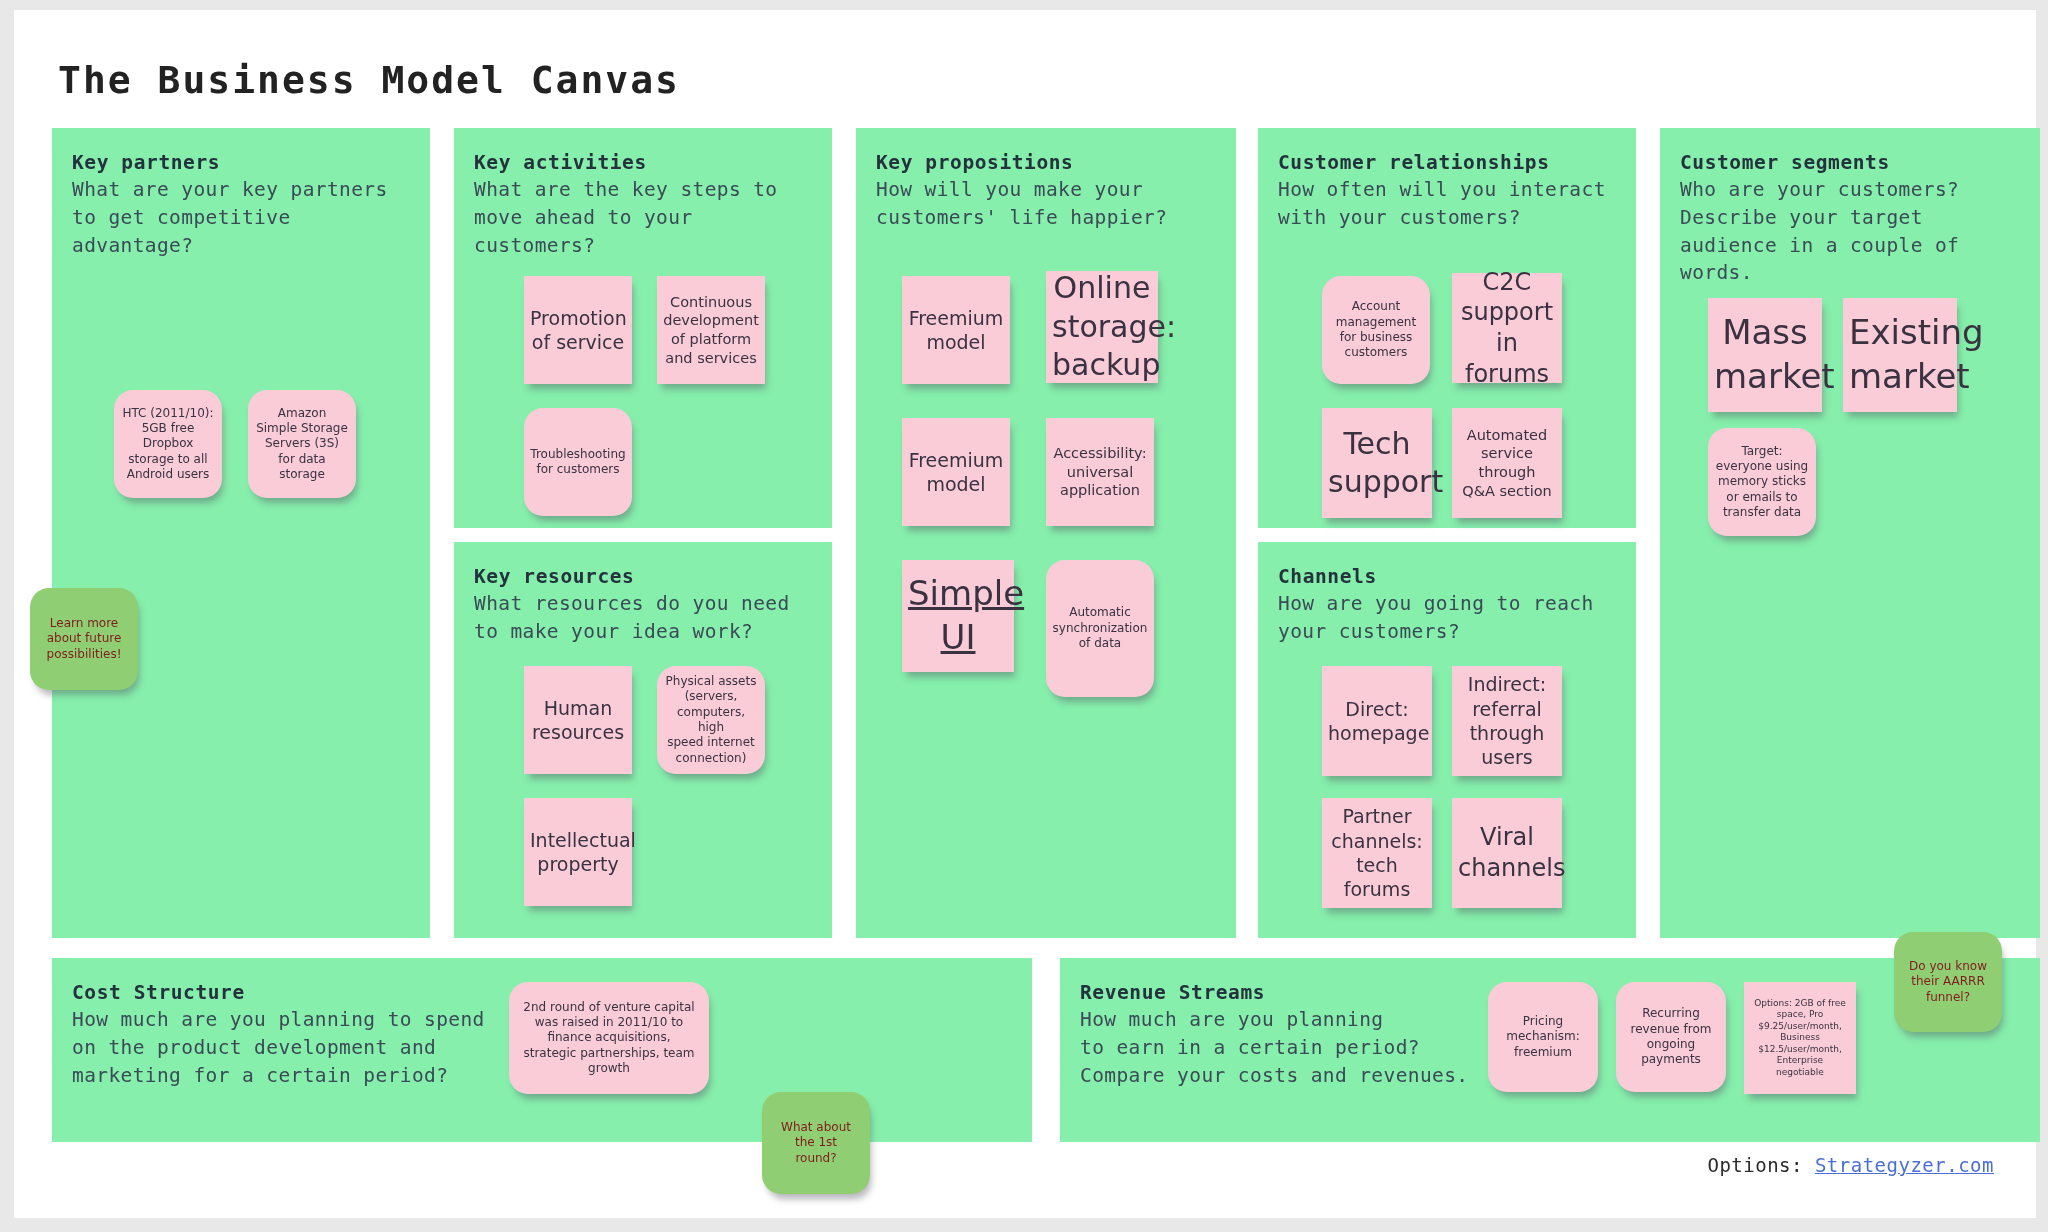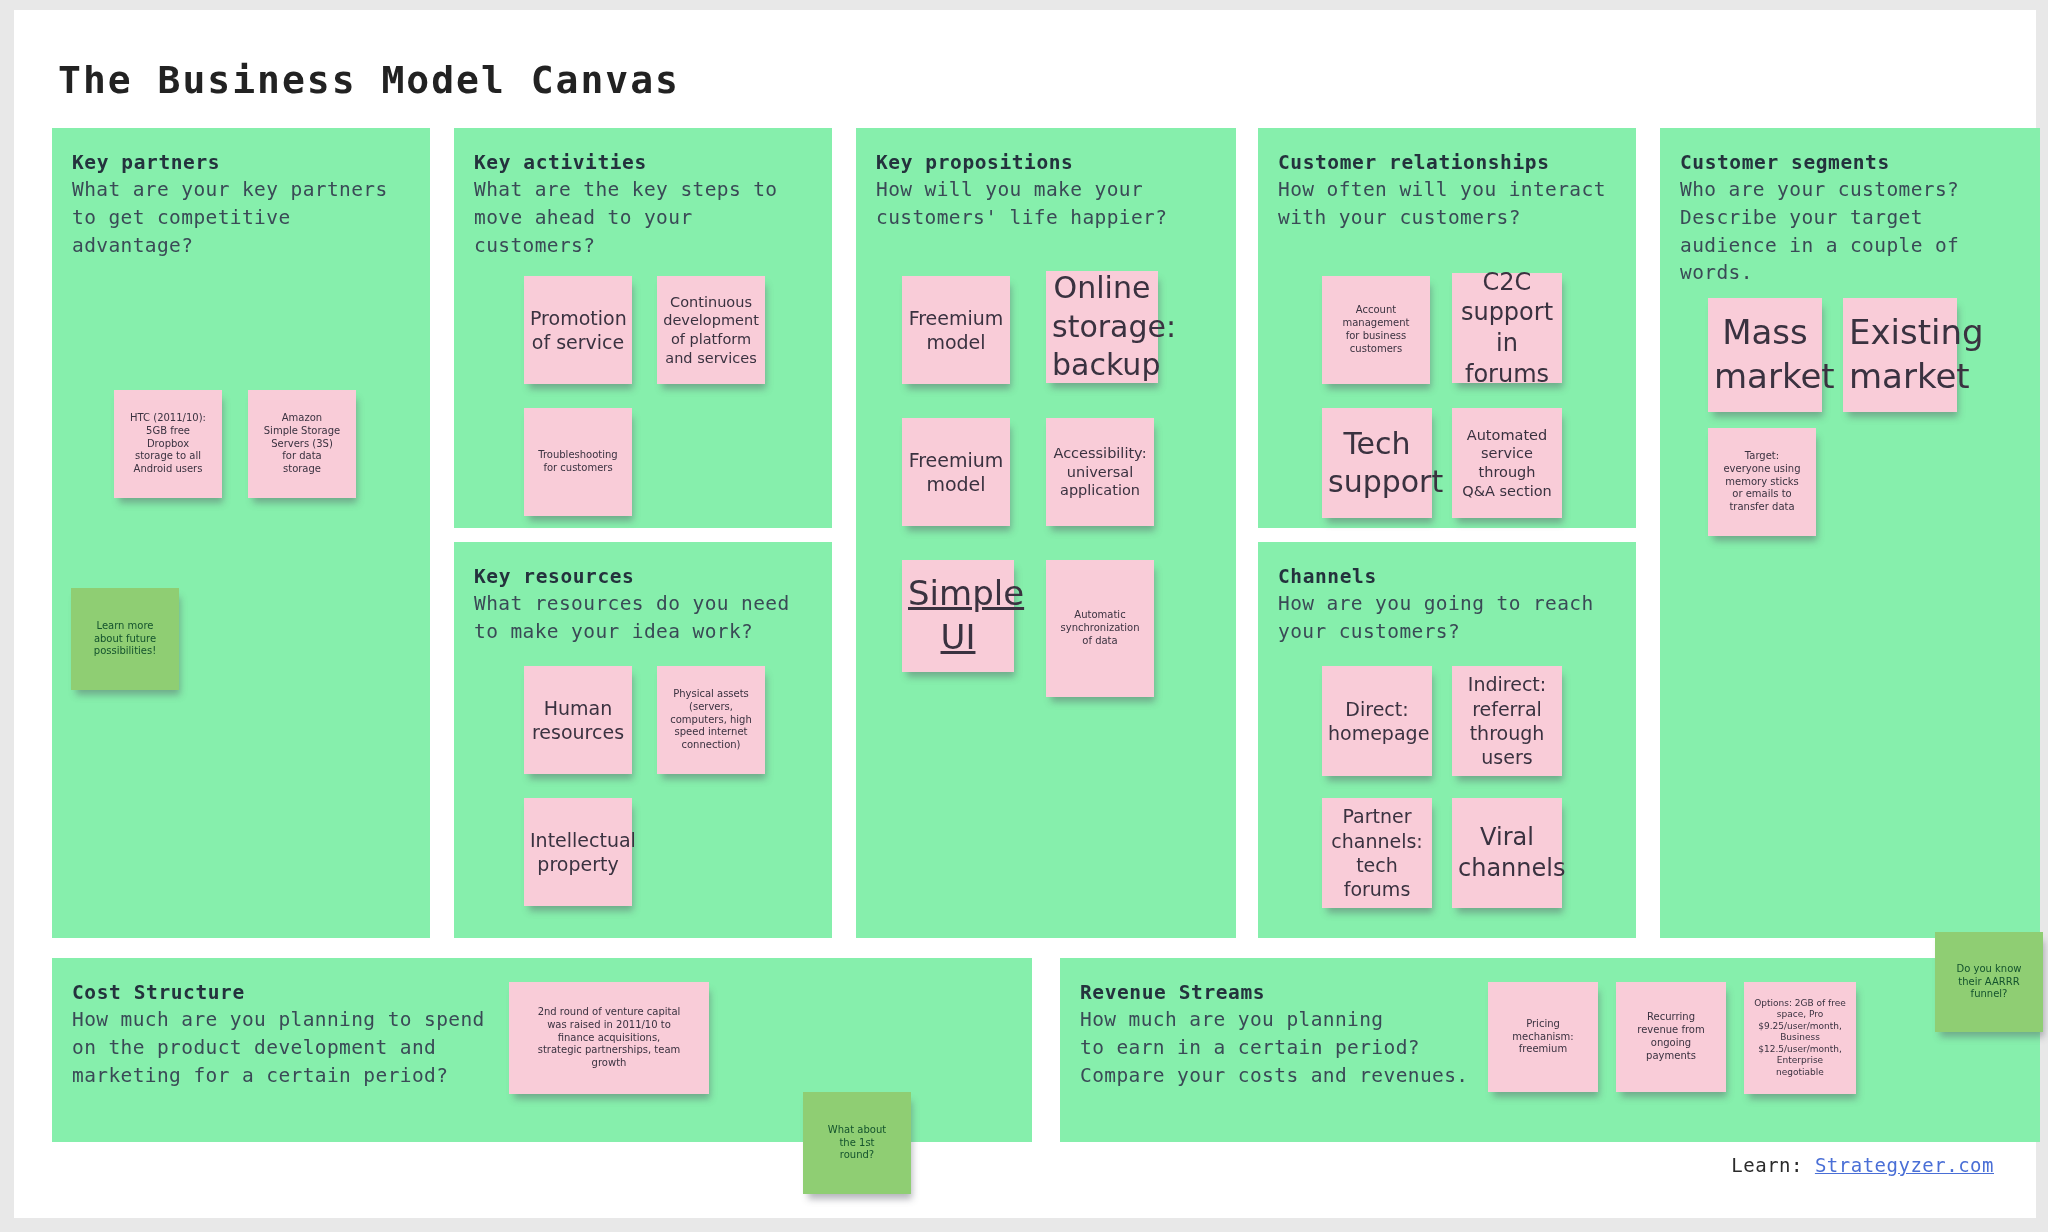--- a/index.html
+++ b/index.html
@@ -74,23 +74,23 @@
     text-align: center;
     padding: 5px 6px;
     font-family: "DejaVu Sans", "Liberation Sans", sans-serif;
     color: #3a3240;
     line-height: 1.28;
     box-shadow: 3px 7px 7px -2px rgba(80, 80, 95, 0.42);
   }
   .note span { display: block; width: 100%; white-space: pre-line; }
 
   .note.pink  { background: #f9ccd8; }
-  .note.green { background: #8fce73; color: #14532d; margin-left: 41px; }
-
-  .fs-xs  { font-size: 10px; }
+  .note.green { background: #8fce73; color: #7f1d1d; }
+
+  .fs-xs  { font-size: 12px; border-radius: 19px; }
   .fs-sm  { font-size: 14.5px; }
   .fs-md  { font-size: 19px; }
   .fs-lg  { font-size: 24px; }
   .fs-xl  { font-size: 30px; }
   .fs-xxl { font-size: 34px; }
 
   
   .source-line {
     position: absolute;
     right: 42px;
@@ -357,17 +357,17 @@
 funnel?</span>
   </div>
 
   <div class="note green fs-xs" style="left:748px; top:1082px; width:108px; height:102px;">
     <span>What about
 the 1st
 round?</span>
   </div>
 
   <div class="source-line">
-    <span>Learn:</span>
+    <span>Options:</span>
     <span class="source-link">Strategyzer.com</span>
   </div>
 
 </div>
 
 </body></html>

